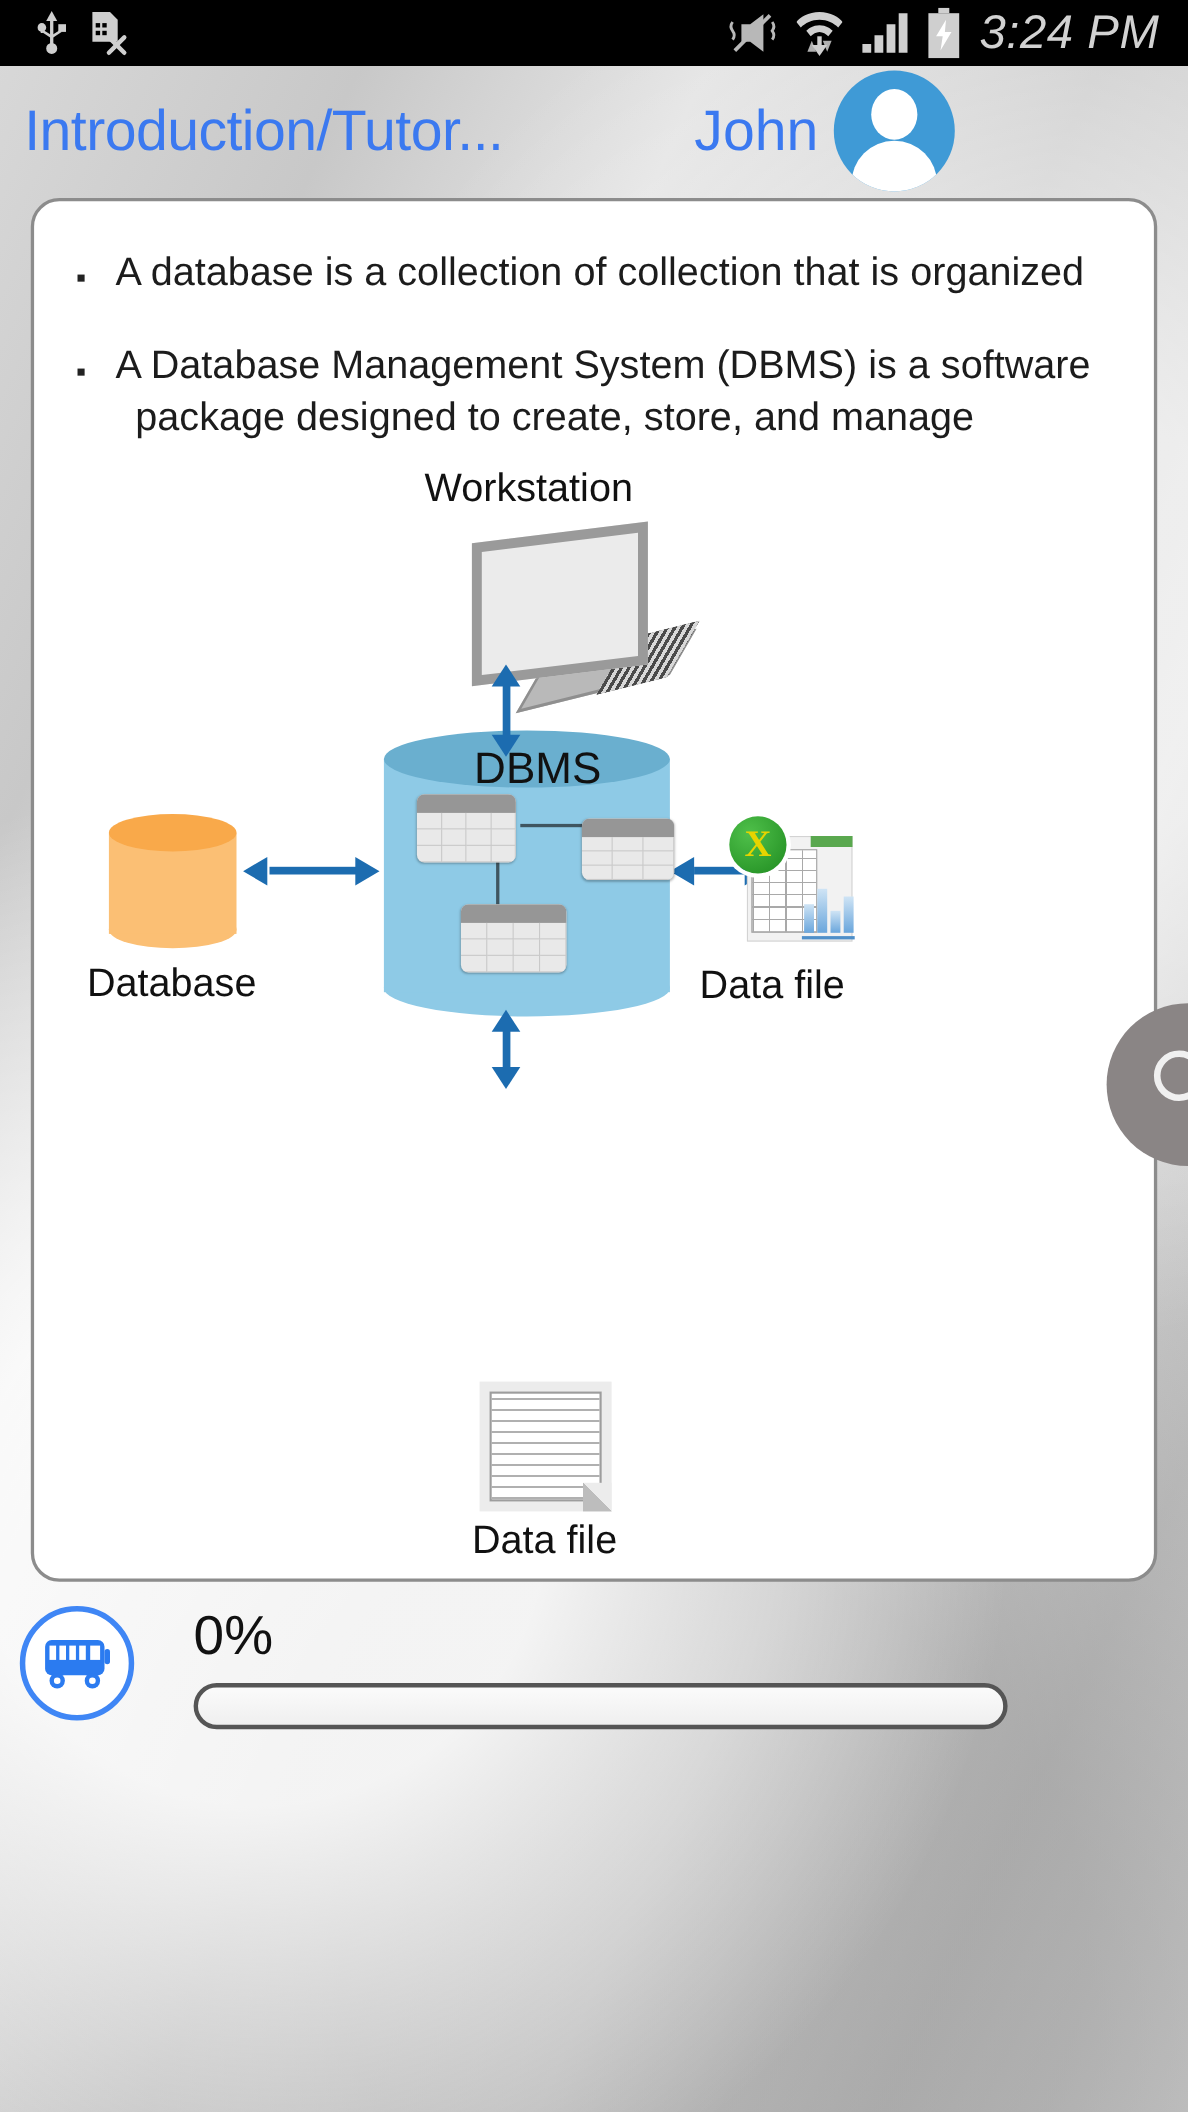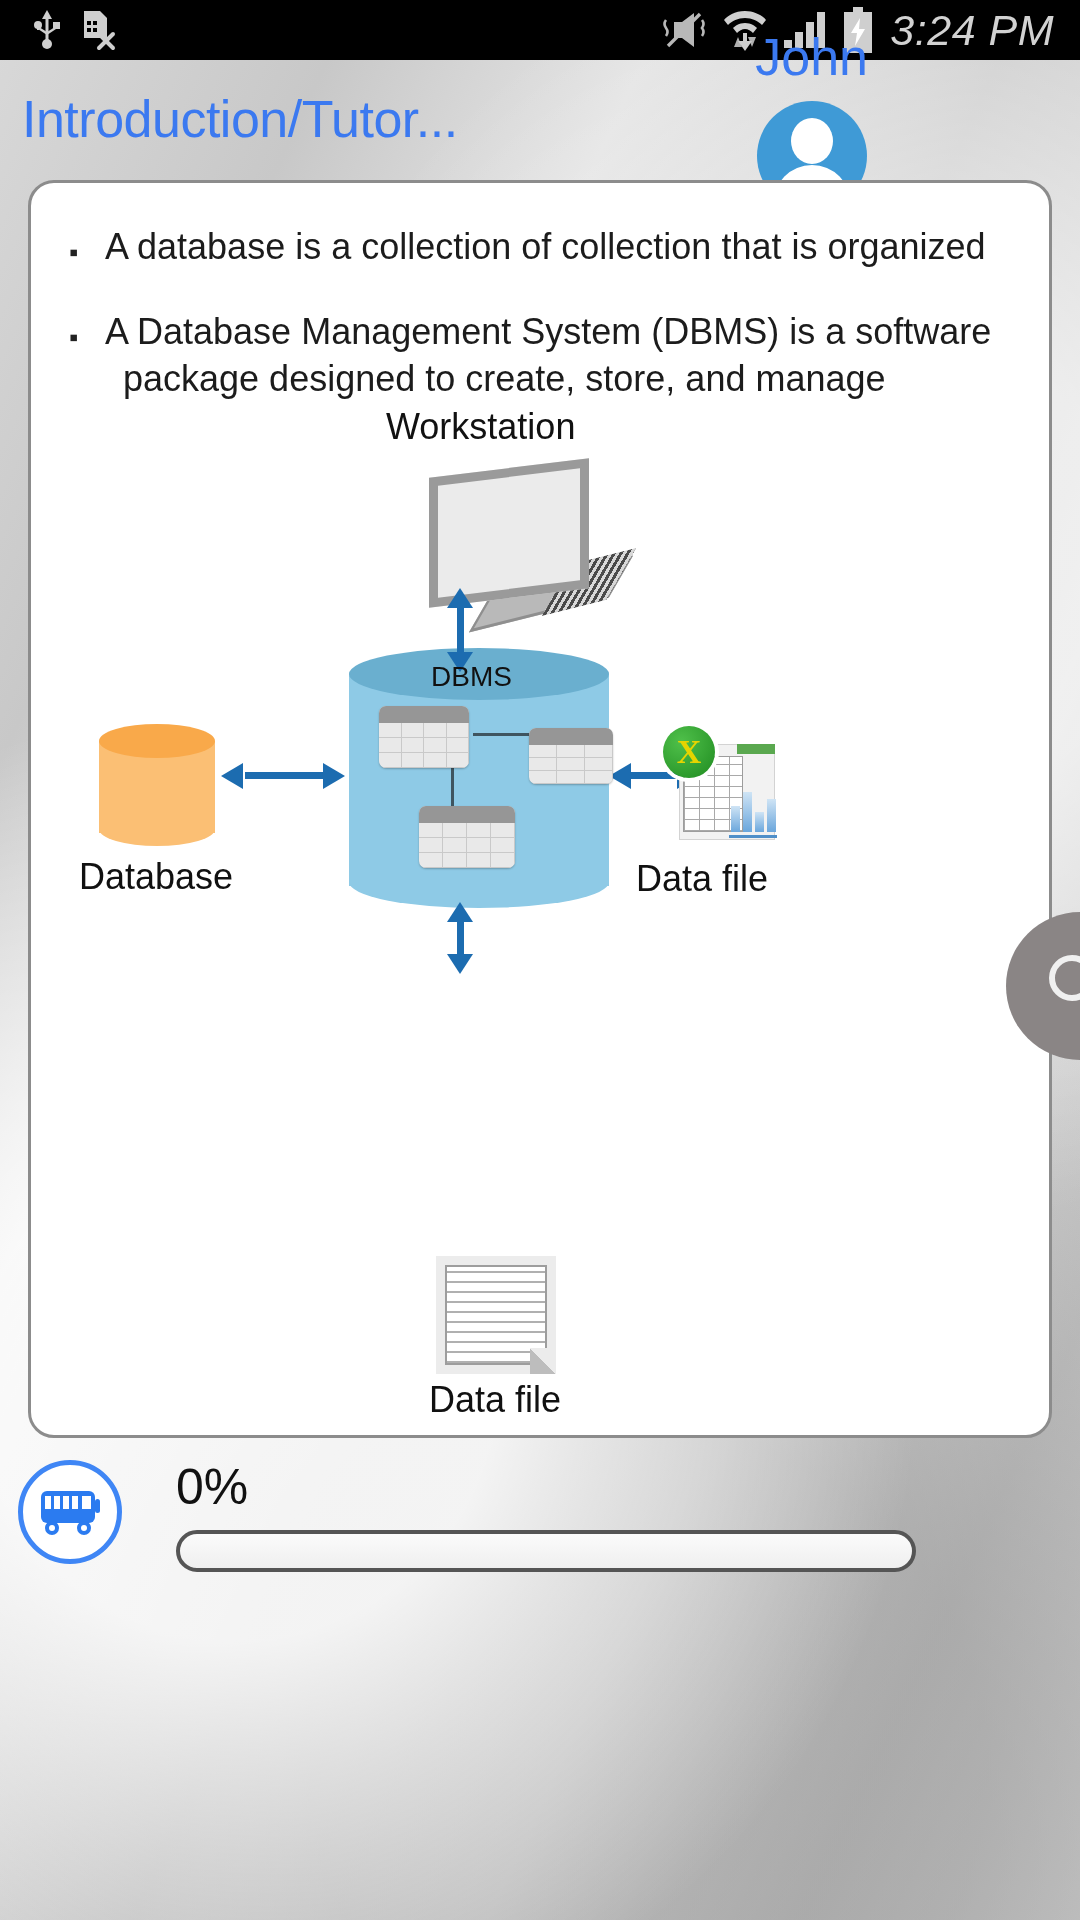--- a/index.html
+++ b/index.html
@@ -32,21 +32,21 @@
   }
   
   #appbar{
     position:absolute; top:60px; left:0; width:886px; height:117px;
     display:flex; align-items:center;
   }
   #app-title{
     color:#3b79f0; font-size:52px; padding-left:22px; letter-spacing:-.5px;
     white-space:nowrap;
   }
-  #user-block{ margin-left:auto; display:flex; align-items:center; gap:14px; padding-right:18px;flex-direction:column; }
+  #user-block{ margin-left:auto; display:flex; align-items:center; gap:14px; padding-right:18px; }
   #user-name{ color:#3b79f0; font-size:52px; }
   #avatar{
     width:110px; height:110px; border-radius:50%;
     background:#3f9ad6; position:relative; overflow:hidden; flex:none;
   }
   #avatar .head{
     position:absolute; left:50%; top:17px; transform:translateX(-50%);
     width:42px; height:46px; border-radius:50%; background:#fff;
   }
   #avatar .body{
@@ -61,21 +61,21 @@
   }
   .bullet-row{ display:flex; padding:0 34px 0 38px; }
   .bullet-mark{
     width:36px; flex:none; color:#222; font-size:26px; line-height:1;
     padding-top:16px; font-weight:bold;
   }
   .bullet-text{ font-size:36px; line-height:47px; color:#1c1c1c; }
   #b1{ margin-top:40px; }
   #b2{ margin-top:38px; }
   
-  #diagram{ position:relative; width:1024px; height:560px; margin-top:4px; }
+  #diagram{ position:relative; width:1024px; height:560px; margin-top:20px; }
   .dlabel{ position:absolute; font-size:36px; color:#111; white-space:nowrap; }
   
   #laptop{ position:absolute; left:398px; top:62px; width:200px; height:150px; }
   #laptop .screen{
     position:absolute; left:0; top:0; width:160px; height:130px;
     background:#ebebeb; border:9px solid #9a9a9a;
     transform:skewY(-7deg);
   }
   #laptop .base{
     position:absolute; left:52px; top:108px; width:140px; height:36px;
@@ -92,21 +92,21 @@
   
   .cyl{ position:absolute; }
   .cyl .top{ position:absolute; left:0; top:0; width:100%; height:44px; border-radius:50%; }
   .cyl .body{ position:absolute; left:0; top:22px; width:100%; }
   .cyl .bot{ position:absolute; left:0; bottom:0; width:100%; height:44px; border-radius:50%; }
   
   #dbms{ left:318px; top:242px; width:260px; height:260px; }
   #dbms .top{ background:#6aafcf; height:52px; z-index:3; }
   #dbms .body{ background:#8ecae6; top:26px; height:212px; z-index:2; }
   #dbms .bot{ background:#8ecae6; height:52px; z-index:1; }
-  #dbms-label{ left:400px; top:255px; font-size:28px; z-index:5; }
+  #dbms-label{ left:400px; top:255px; font-size:40px; z-index:5; }
   .tbl{ position:absolute; z-index:6; border-radius:7px; overflow:hidden; background:#e9e9e9;
         box-shadow:0 1px 2px rgba(0,0,0,.25); }
   .tbl .hd{ height:17px; background:#969696; }
   .tbl .gr{ display:grid; }
   .tbl .gr div{ border-right:1px solid #c9c9c9; border-bottom:1px solid #c9c9c9; }
   .conn{ position:absolute; background:#3f5560; z-index:5; }
   
   #odb{ left:68px; top:318px; width:116px; height:122px; }
   #odb .top{ background:#f9a94a; height:34px; z-index:3; }
   #odb .body{ background:#fbbf74; top:17px; height:92px; z-index:2; }

